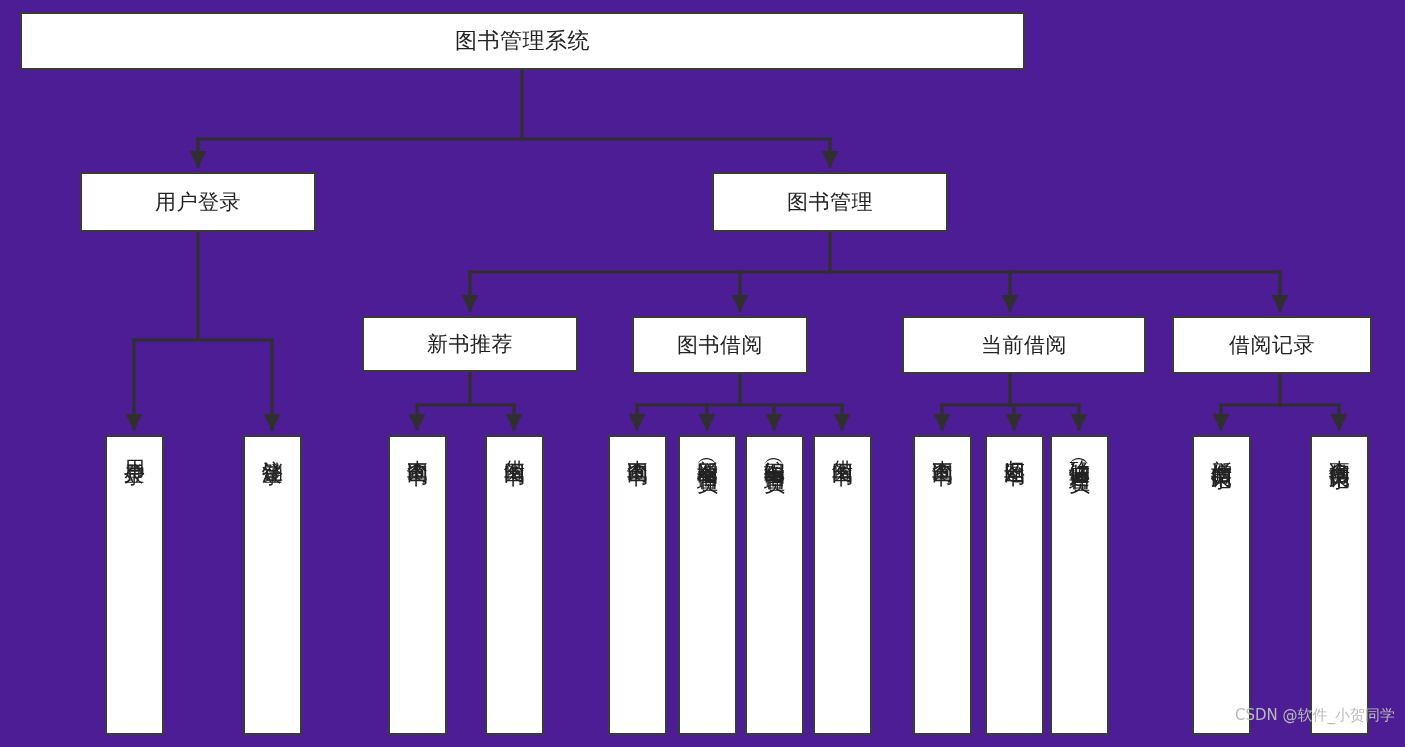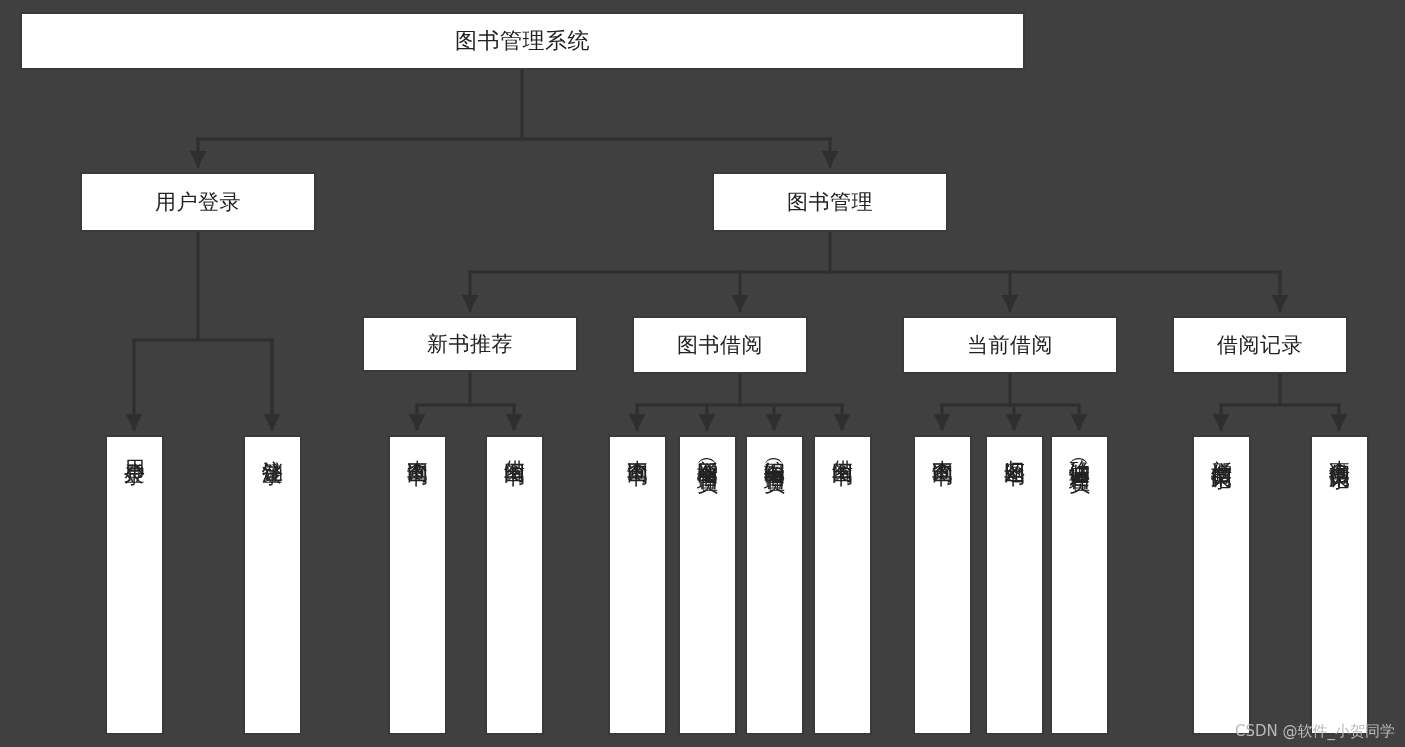--- a/index.html
+++ b/index.html
@@ -8,21 +8,21 @@
     padding: 0;
     background: #ffffff;
   }
   body {
     font-family: "DejaVu Sans", "Liberation Sans", sans-serif;
   }
   #canvas {
     position: relative;
     width: 1405px;
     height: 747px;
-    background: #404040;
+    background: #4c1d95;
     overflow: hidden;
   }
   #edges {
     position: absolute;
     left: 0;
     top: 0;
     width: 1405px;
     height: 747px;
     pointer-events: none;
   }
@@ -55,21 +55,21 @@
     writing-mode: vertical-rl;
     text-orientation: upright;
     font-size: 21px;
     line-height: 1.05;
     letter-spacing: 2px;
   }
   .node.root .label { font-size: 22px; }
   #watermark {
     position: absolute;
     right: 10px;
-    bottom: 6px;
+    bottom: 22px;
     font-size: 15px;
     color: #b9b9b9;
     white-space: nowrap;
     font-family: "DejaVu Sans", "Liberation Sans", sans-serif;
   }
 </style>
 </head>
 <body>
 
 <div id="canvas">
@@ -135,24 +135,24 @@
   <div class="node horiz" style="left: 712px; top: 172px; width: 236px; height: 60px; justify-content: center;">
     <span class="label">图书管理</span>
   </div>
 
   <div class="node horiz" style="left: 362px; top: 316px; width: 216px; height: 56px;">
     <span class="label">新书推荐</span>
   </div>
   <div class="node horiz" style="left: 632px; top: 316px; width: 176px; height: 58px;">
     <span class="label">图书借阅</span>
   </div>
-  <div class="node horiz" style="left: 902px; top: 316px; width: 216px; height: 58px;">
+  <div class="node horiz" style="left: 902px; top: 316px; width: 244px; height: 58px;">
     <span class="label">当前借阅</span>
   </div>
-  <div class="node horiz" style="left: 1172px; top: 316px; width: 176px; height: 58px;">
+  <div class="node horiz" style="left: 1172px; top: 316px; width: 200px; height: 58px;">
     <span class="label">借阅记录</span>
   </div>
 
   <div class="node vert" style="left: 105px; top: 435px; width: 59px; height: 300px;">
     <span class="label">用户登录</span>
   </div>
   <div class="node vert" style="left: 243px; top: 435px; width: 59px; height: 300px;">
     <span class="label">注销登录</span>
   </div>
 

